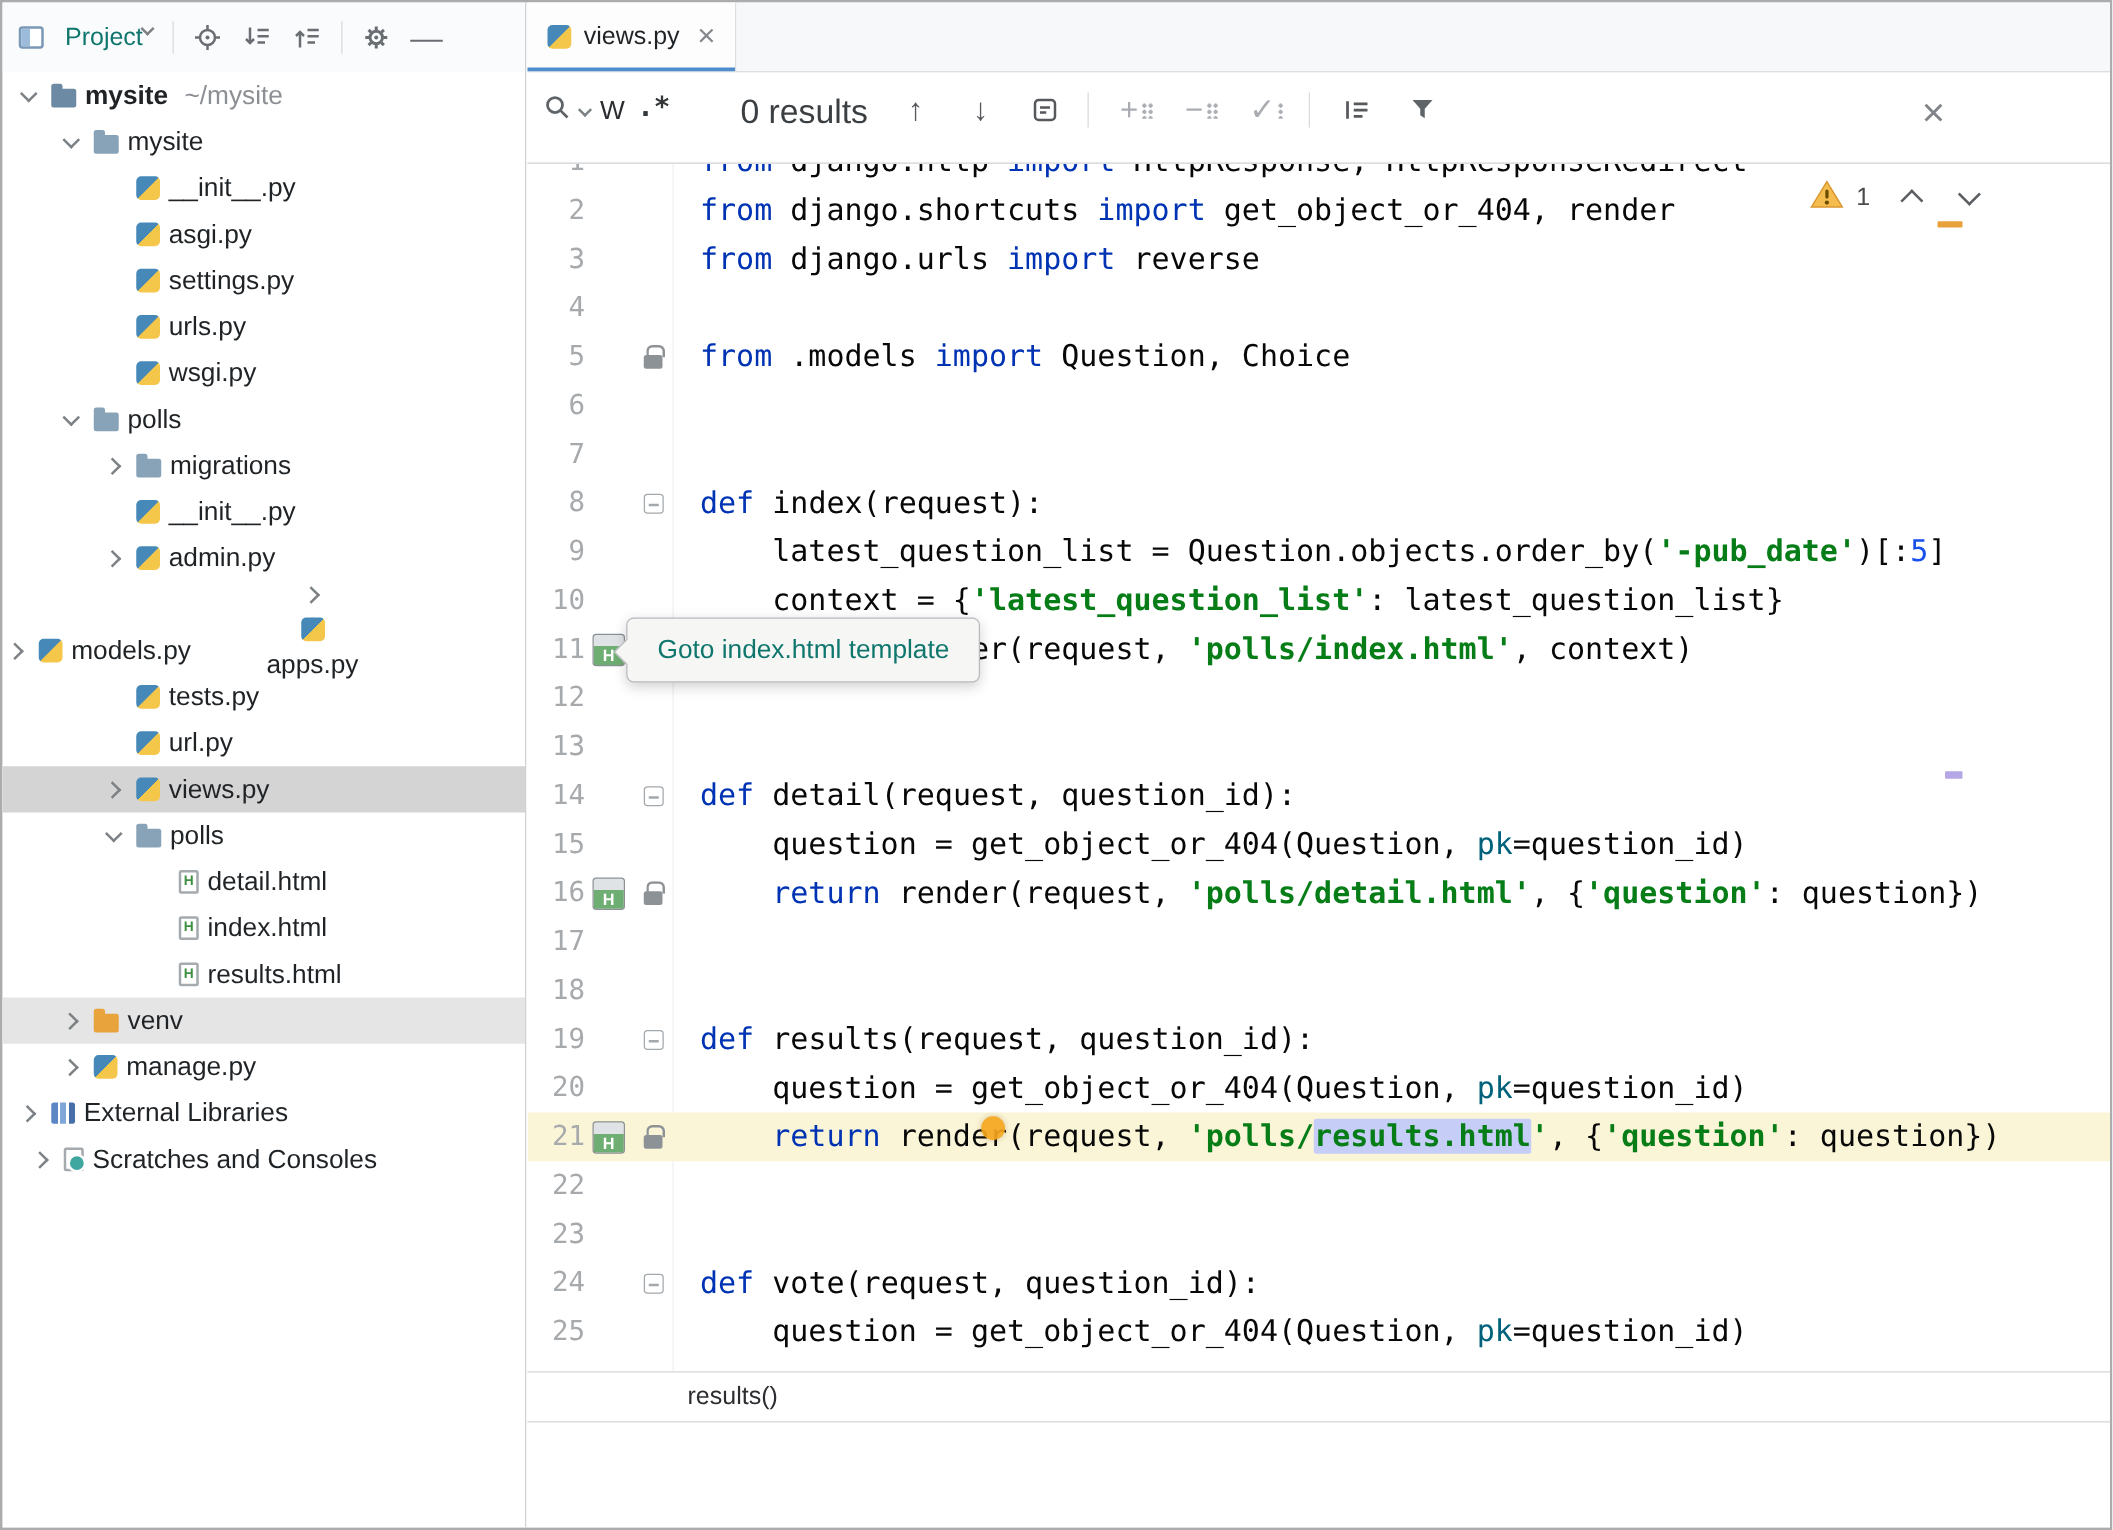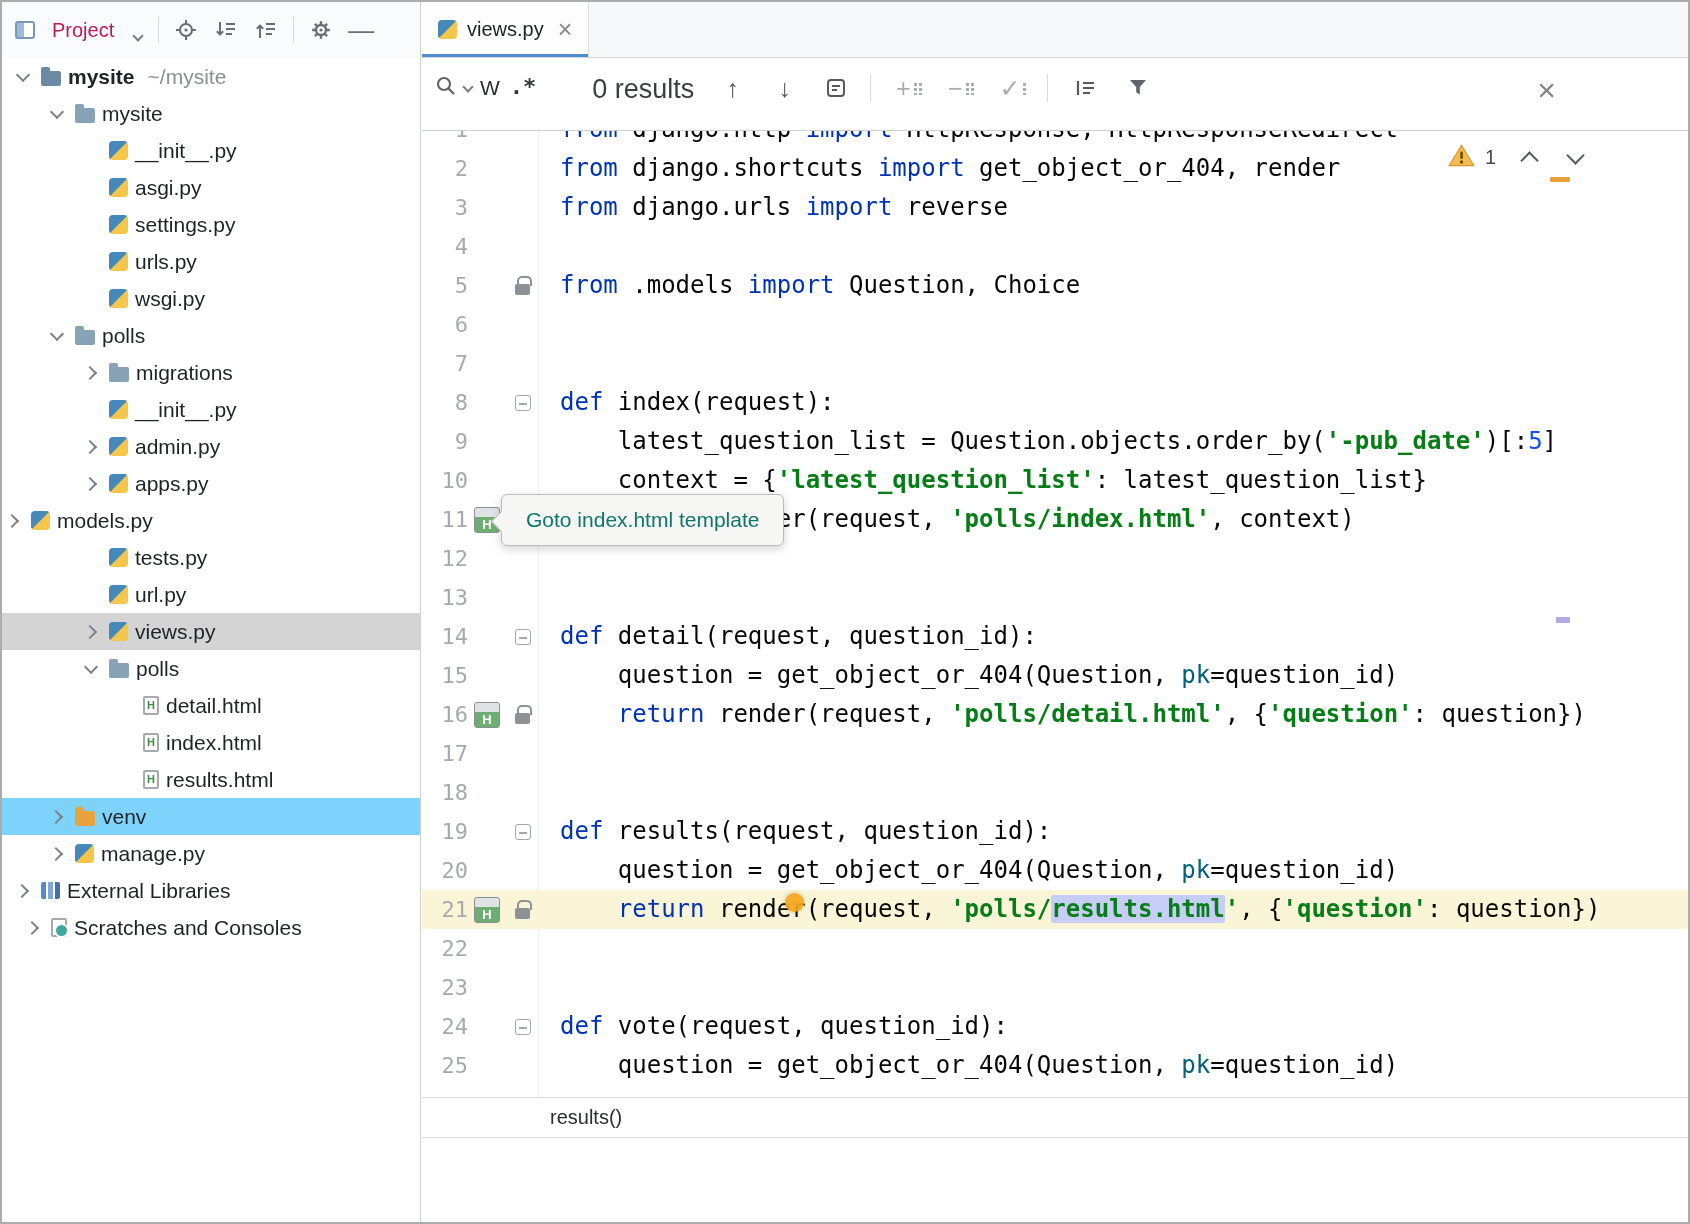--- a/index.html
+++ b/index.html
@@ -4,21 +4,21 @@
 <style>
   * { margin:0; padding:0; box-sizing:border-box; }
   html,body { width:1690px; height:1224px; overflow:hidden; }
   body { font-family:"Liberation Sans", sans-serif; background:#ffffff; color:#1f2326; }
 
   .window { position:relative; width:1690px; height:1224px; border:2px solid #aaacae; background:#fff; overflow:hidden; }
 
   
   .project-panel { position:absolute; left:0; top:0; bottom:0; width:419px; border-right:1px solid #cfd2d5; background:#fff; }
   .panel-toolbar { height:56px; display:flex; align-items:center; padding:0 10px; gap:14px; background:#fafbfc; }
-  .proj-btn { display:flex; align-items:flex-end; gap:20px; background:none; border:none; font:20px "Liberation Sans",sans-serif; color:#be185d; cursor:default; }
+  .proj-btn { display:flex; align-items:flex-start; gap:0; background:none; border:none; font:20px "Liberation Sans",sans-serif; color:#0f766e; cursor:default; }
   .tb-icon { width:26px; height:26px; display:flex; align-items:center; justify-content:center; color:#6a6e73; }
   .tb-sep { width:1px; height:26px; background:#d7d9db; }
   .tb-dash { font-size:26px; color:#6a6e73; line-height:1; }
 
   .tree { position:absolute; top:56px; left:0; right:0; bottom:0; overflow:hidden; font-size:21px; }
   .tree-row { height:37px; display:flex; align-items:center; gap:7px; white-space:nowrap; }
   .tree-row.selected { background:#d4d4d4; }
   .tlabel.bold { font-weight:bold; }
   .tsub { color:#8c8f93; margin-left:6px; }
 
@@ -206,21 +206,21 @@
         <div class="tree-row" style="padding-left: 78px;">
           <span class="chev none"></span>
           <span class="ticon python"></span>
           <span class="tlabel">__init__.py</span>
         </div>
         <div class="tree-row" style="padding-left: 78px;">
           <span class="chev right"></span>
           <span class="ticon python"></span>
           <span class="tlabel">admin.py</span>
         </div>
-        <div class="tree-row" style="padding-left: 78px;">
+        <div class="tree-row" style="padding-left: 78px; flex-direction: column;">
           <span class="chev right"></span>
           <span class="ticon python"></span>
           <span class="tlabel">apps.py</span>
         </div>
         <div class="tree-row" style="">
           <span class="chev right"></span>
           <span class="ticon python"></span>
           <span class="tlabel">models.py</span>
         </div>
         <div class="tree-row" style="padding-left: 78px;">
@@ -251,21 +251,21 @@
         <div class="tree-row" style="padding-left: 112px;">
           <span class="chev none"></span>
           <span class="ticon html">H</span>
           <span class="tlabel">index.html</span>
         </div>
         <div class="tree-row" style="padding-left: 112px;">
           <span class="chev none"></span>
           <span class="ticon html">H</span>
           <span class="tlabel">results.html</span>
         </div>
-        <div class="tree-row" style="padding-left: 44px; background: #7dd3fc;">
+        <div class="tree-row" style="padding-left: 44px; background: #e5e5e5;">
           <span class="chev right"></span>
           <span class="ticon folder-excluded"></span>
           <span class="tlabel">venv</span>
         </div>
         <div class="tree-row" style="padding-left: 44px;">
           <span class="chev right"></span>
           <span class="ticon python"></span>
           <span class="tlabel">manage.py</span>
         </div>
         <div class="tree-row" style="padding-left: 10px;">

